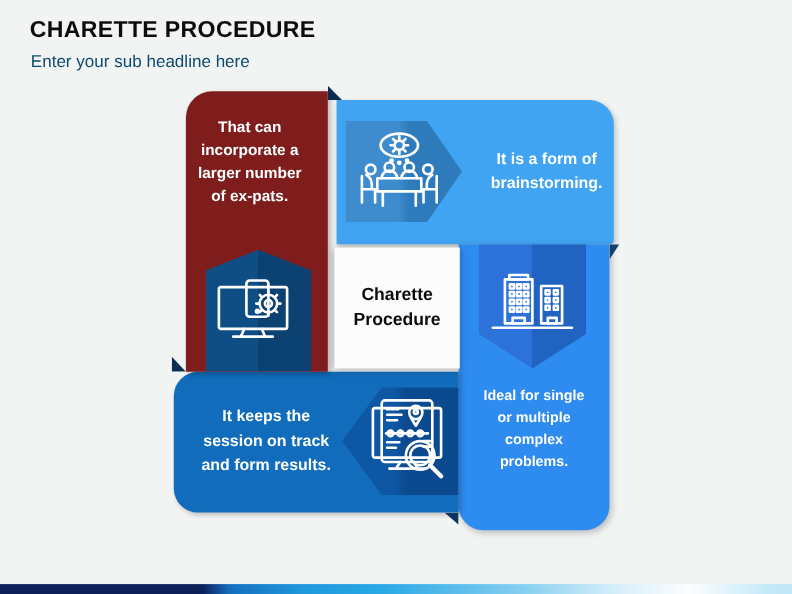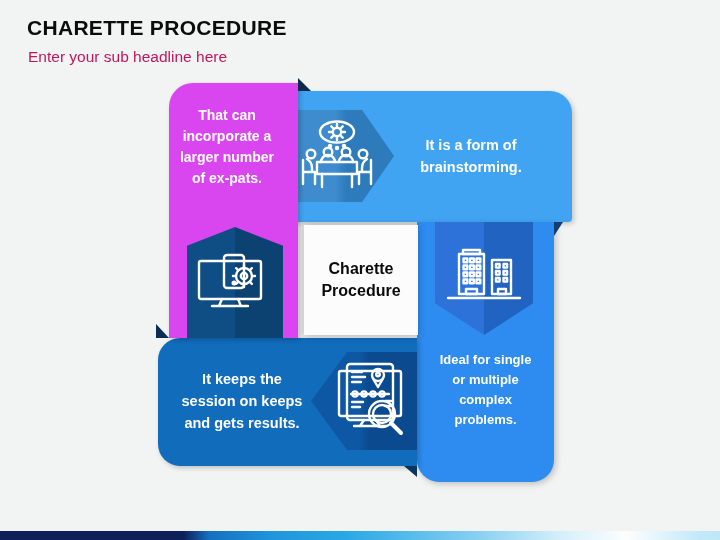--- a/index.html
+++ b/index.html
@@ -7,43 +7,43 @@
     position:relative;width:720px;height:540px;overflow:hidden;
     background:#F2F3F3;
     font-family:Liberation Sans, sans-serif;
   }
   .title{
     position:absolute;left:27px;top:16px;
     font-size:21px;font-weight:700;letter-spacing:.3px;color:#0C0C0C;
   }
   .subtitle{
     position:absolute;left:28px;top:48px;
-    font-size:15.5px;color:#be185d;
+    font-size:15.5px;color:#0c4a6e;
   }
   .blk{position:absolute;}
   .blk-text{
     color:#FFFFFF;font-weight:700;font-size:14px;line-height:1.5;
     text-align:center;
   }
   
   .col-left{
     left:169px;top:83px;width:129px;height:255px;
-    background:#d946ef;border-radius:24px 0 0 0;
+    background:#7f1d1d;border-radius:24px 0 0 0;
     box-shadow:2px 2px 5px rgba(0,0,0,.22);
   }
   .col-left .blk-text{position:absolute;top:22px;left:8px;width:100px;}
   .pennant-up{
     position:absolute;left:18px;top:144px;width:96px;height:111px;
     background:linear-gradient(90deg,#0E4E84 50%,#0B4271 50%);
     clip-path:polygon(50% 0,100% 17%,100% 100%,0 100%,0 17%);
   }
   .pennant-up svg{position:absolute;left:10px;top:26px;}
   
   .band-top{
-    left:280px;top:91px;width:292px;height:131px;
+    left:306px;top:91px;width:252px;height:131px;
     background:#41A4F2;border-radius:0 22px 4px 0;
     box-shadow:2px 2px 5px rgba(0,0,0,.2);
   }
   .chev-right{
     position:absolute;left:8px;top:19px;width:106px;height:92px;
     background:linear-gradient(90deg,#3E8CCD 45%,#2E7BBC 55%);
     clip-path:polygon(0 0,70% 0,100% 50%,70% 100%,0 100%);
   }
   .chev-right svg{position:absolute;left:12px;top:7px;}
   .band-top .blk-text{
@@ -187,21 +187,21 @@
         <circle cx="18" cy="33" r="2.6"></circle>
           <circle cx="27" cy="33" r="2.6"></circle>
           <circle cx="36" cy="33" r="2.6"></circle>
           <circle cx="45" cy="33" r="2.6"></circle>
         <path d="M15,41 h11 M15,46 h8 M48,40 h6 M48,45 h6"></path>
         <circle cx="45" cy="53" r="13"></circle>
           <circle cx="45" cy="53" r="9"></circle>
         <path d="M54,62 L64,72" style="stroke-width:4"></path>
       </svg>
     </div>
-    <div class="blk-text">It keeps the session on keeps and gets results.</div>
+    <div class="blk-text">It keeps the session on track and form results.</div>
   </div>
 
   <div class="blk col-left">
     <div class="pennant-up">
       <svg class="icon" width="76" height="58" viewBox="0 0 76 58">
         <rect x="2" y="8" width="62" height="38" rx="2"></rect>
         <path d="M25,46 l-3,7 M41,46 l3,7 M15,53 h36"></path>
         <rect x="27" y="2" width="20" height="33" rx="3"></rect>
         <circle cx="37" cy="30" r="1.3"></circle>
         <circle cx="47" cy="23" r="8"></circle>

